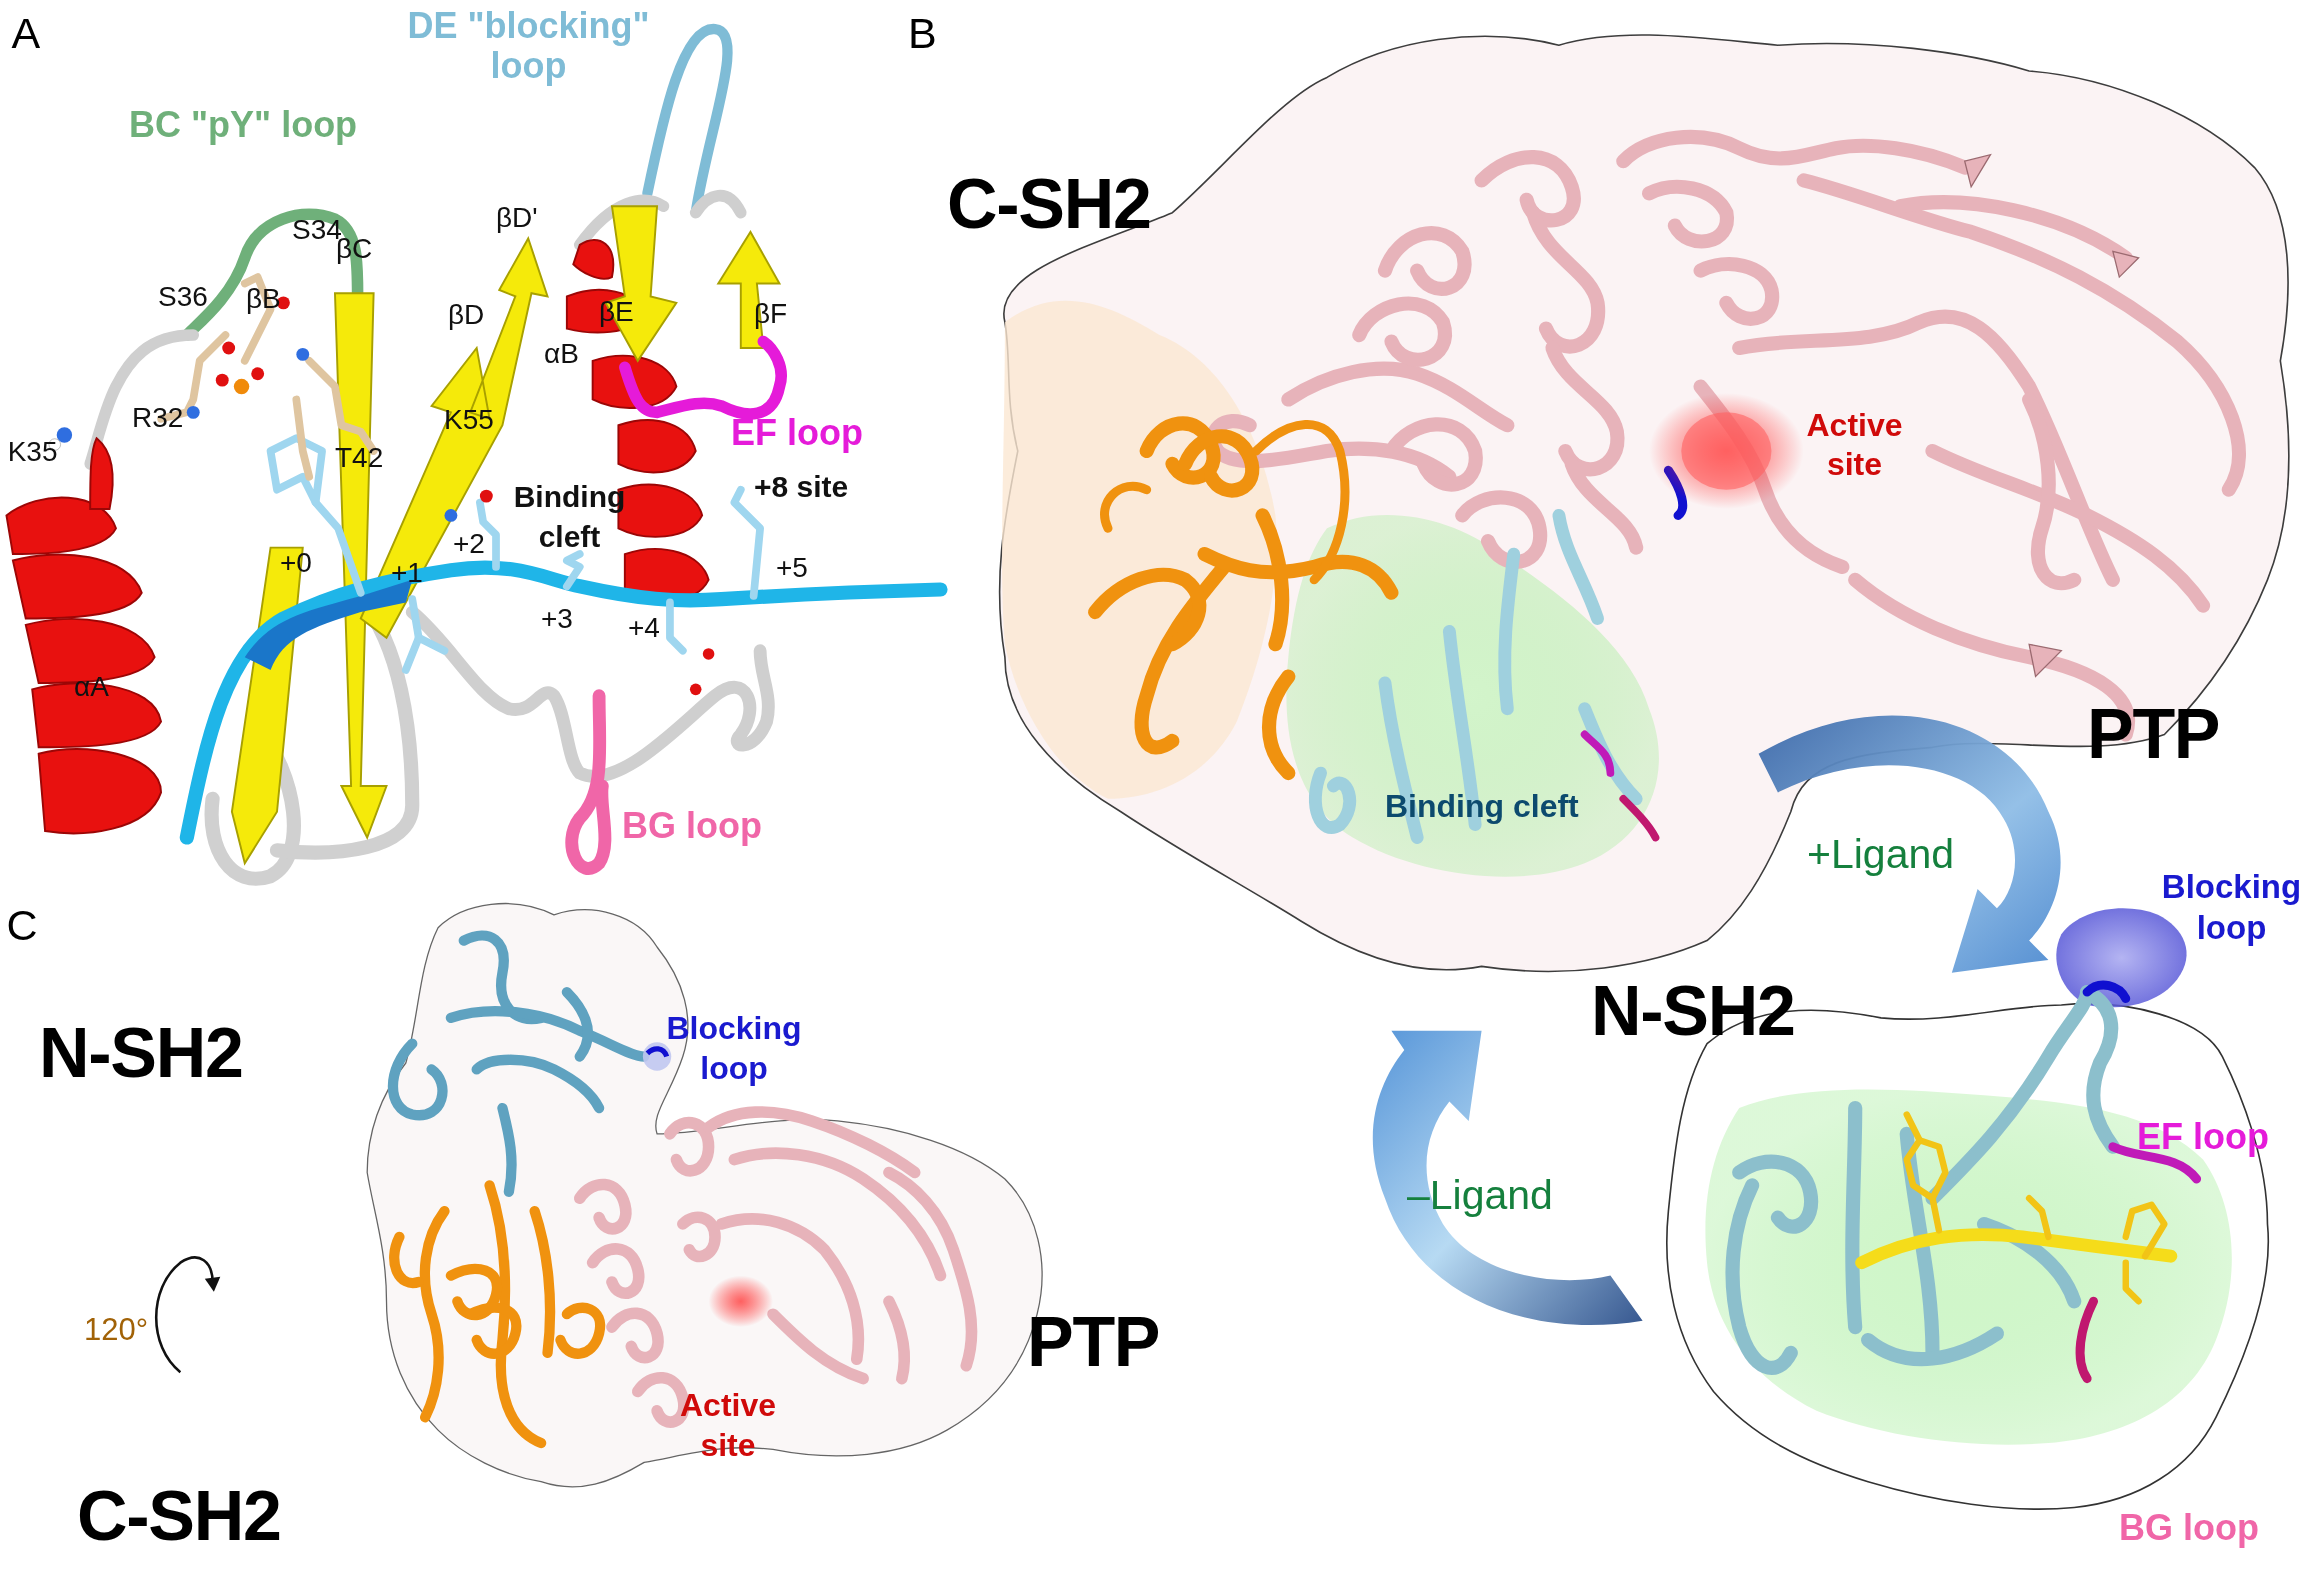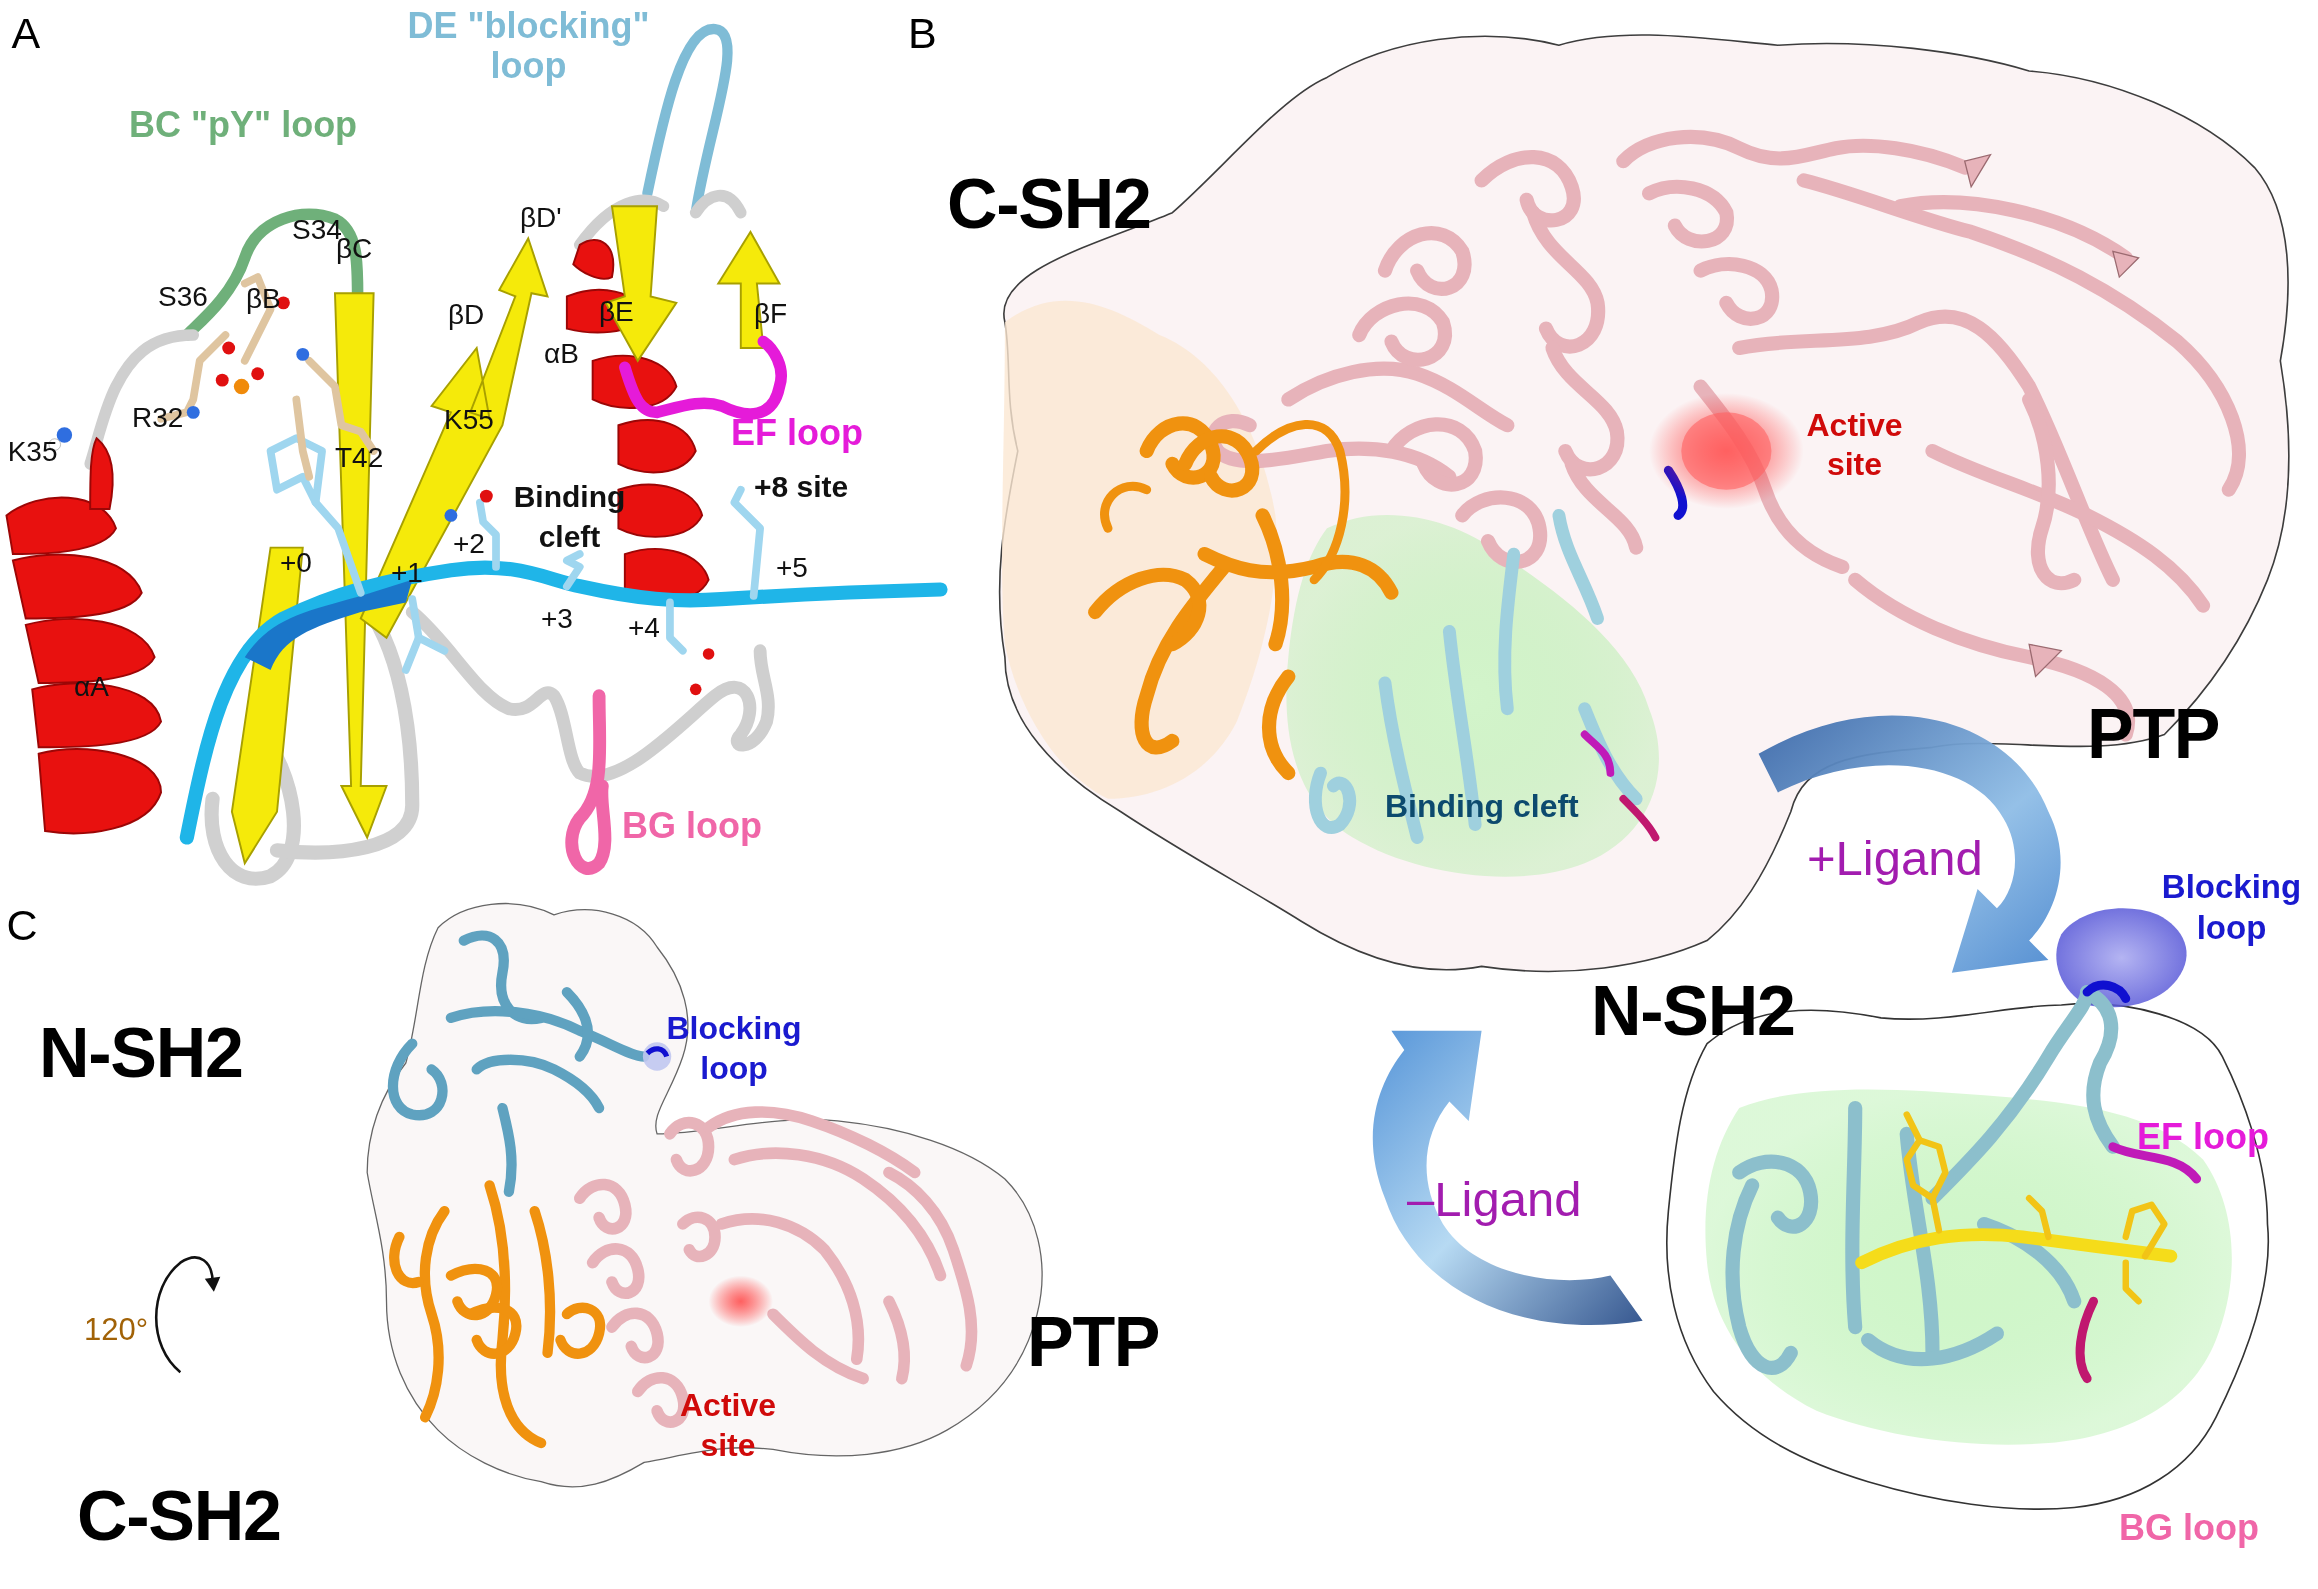--- a/index.html
+++ b/index.html
@@ -5,21 +5,21 @@
   html,body{margin:0;padding:0;background:#ffffff;}
   #fig{position:relative;width:2319px;height:1590px;overflow:hidden;background:#fff;font-family:"Liberation Sans","DejaVu Sans",sans-serif;}
   svg.art{position:absolute;left:0;top:0;width:2319px;height:1590px;}
   .lbl{position:absolute;white-space:nowrap;line-height:1;}
   .panel{font-size:43px;color:#000;font-weight:400;}
   .big{font-size:70px;font-weight:700;color:#000;letter-spacing:-1.3px;}
   .mid{font-size:36px;font-weight:700;}
   .sm{font-size:28px;color:#111;}
   .smb{font-size:30px;font-weight:700;color:#111;text-align:center;}
   .ctr{text-align:center;}
-  .lig{font-size:49px;color:#a21caf;}
+  .lig{font-size:41px;color:#15803d;}
 </style>
 </head>
 <body>
 
 <div id="fig">
 
   <svg class="art" viewBox="0 0 3600 2468">
     <defs>
       <linearGradient id="arrowGrad1" x1="0" y1="0" x2="1" y2="1">
         <stop offset="0" stop-color="#3a67a8"></stop>
@@ -277,21 +277,21 @@
   <div class="lbl ctr" style="left:393px;top:6.4px;width:271px;font-size:36px;font-weight:700;color:#7fbcd6;line-height:40px;">
     <div>DE "blocking"</div>
     <div>loop</div>
   </div>
   <span class="lbl mid" style="left:129px;top:107px;color:#6fb07a;">BC "pY" loop</span>
   <span class="lbl sm" style="left:261px;top:216px;margin-left:31px;">S34</span>
   <span class="lbl sm" style="left:158px;top:283px;">S36</span>
   <span class="lbl sm" style="left:246px;top:285px;">βB</span>
   <span class="lbl sm" style="left:336px;top:235px;">βC</span>
   <span class="lbl sm" style="left:448px;top:301px;">βD</span>
-  <span class="lbl sm" style="left:496px;top:204px;margin-left:24px;">βD'</span>
+  <span class="lbl sm" style="left:496px;top:204px;">βD'</span>
   <span class="lbl sm" style="left:599px;top:298px;">βE</span>
   <span class="lbl sm" style="left:754px;top:300px;">βF</span>
   <span class="lbl sm" style="left:544px;top:340px;">αB</span>
   <span class="lbl sm" style="left:7.7px;top:420px;margin-top:18px;">K35</span>
   <span class="lbl sm" style="left:132px;top:404px;">R32</span>
   <span class="lbl sm" style="left:335px;top:444px;">T42</span>
   <span class="lbl sm" style="left:444px;top:406px;">K55</span>
   <span class="lbl mid" style="left:731px;top:415px;color:#e51bd9;">EF loop</span>
   <span class="lbl smb" style="left:754px;top:472px;">+8 site</span>
   <div class="lbl smb" style="left:502px;top:477px;width:135px;line-height:40px;">

